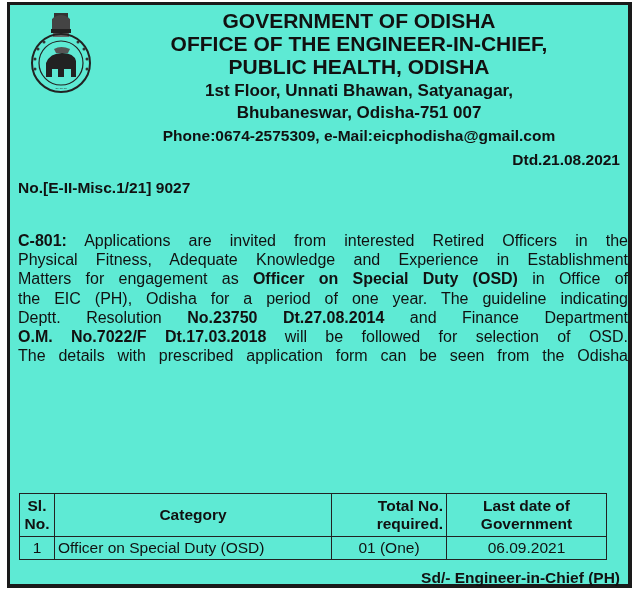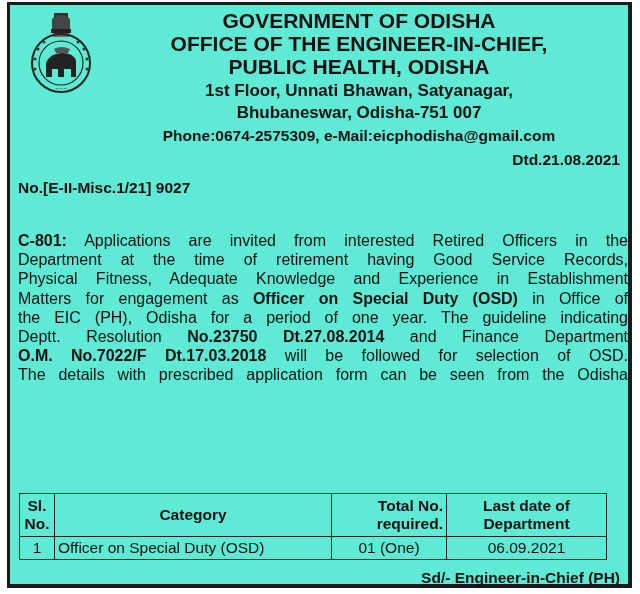--- a/index.html
+++ b/index.html
@@ -63,21 +63,20 @@
   <div class="hdr h2" style="top:76px; left:40px;">1st Floor, Unnati Bhawan, Satyanagar,</div>
   <div class="hdr h2" style="top:98px; left:40px;">Bhubaneswar, Odisha-751 007</div>
   <div class="hdr" style="top:121px; left:40px; font-size:15.5px; line-height:19px;">Phone:0674-2575309, e-Mail:eicphodisha@gmail.com</div>
 
   <div class="line" style="top:146px; left:8px;margin-top:28px;">No.[E-II-Misc.1/21] 9027</div>
   <div class="line" style="top:146px; right:8px;">Dtd.21.08.2021</div>
 
 
   <div class="body" id="body-text">
       <span class="row"><b>C-801:</b> Applications are invited from interested Retired Officers in the</span>
-      <span class="row">Department at the time of retirement having Good Service Records,</span>
       <span class="row">Physical Fitness, Adequate Knowledge and Experience in Establishment</span>
       <span class="row">Matters for engagement as <b>Officer on Special Duty (OSD)</b> in Office of</span>
       <span class="row">the EIC (PH), Odisha for a period of one year. The guideline indicating</span>
       <span class="row">Deptt. Resolution <b>No.23750 Dt.27.08.2014</b> and Finance Department</span>
       <span class="row "><b>O.M. No.7022/F Dt.17.03.2018</b> will be followed for selection of OSD.</span>
       <span class="row">The details with prescribed application form can be seen from the Odisha</span>
     </div>
 
   <table class="cat">
     <thead>
@@ -88,21 +87,21 @@
         </th>
         <th style="width:270px;">
           <span>Category</span>
         </th>
         <th style="width:108px;text-align:right;">
           <span>Total No.</span><br>
           <span>required.</span>
         </th>
         <th>
           <span>Last date of</span><br>
-          <span>Department</span>
+          <span>Government</span>
         </th>
       </tr>
     </thead>
     <tbody>
       <tr>
         <td>1</td>
         <td style="text-align:left;">Officer on Special Duty (OSD)</td>
         <td>01 (One)</td>
         <td>06.09.2021</td>
       </tr>

